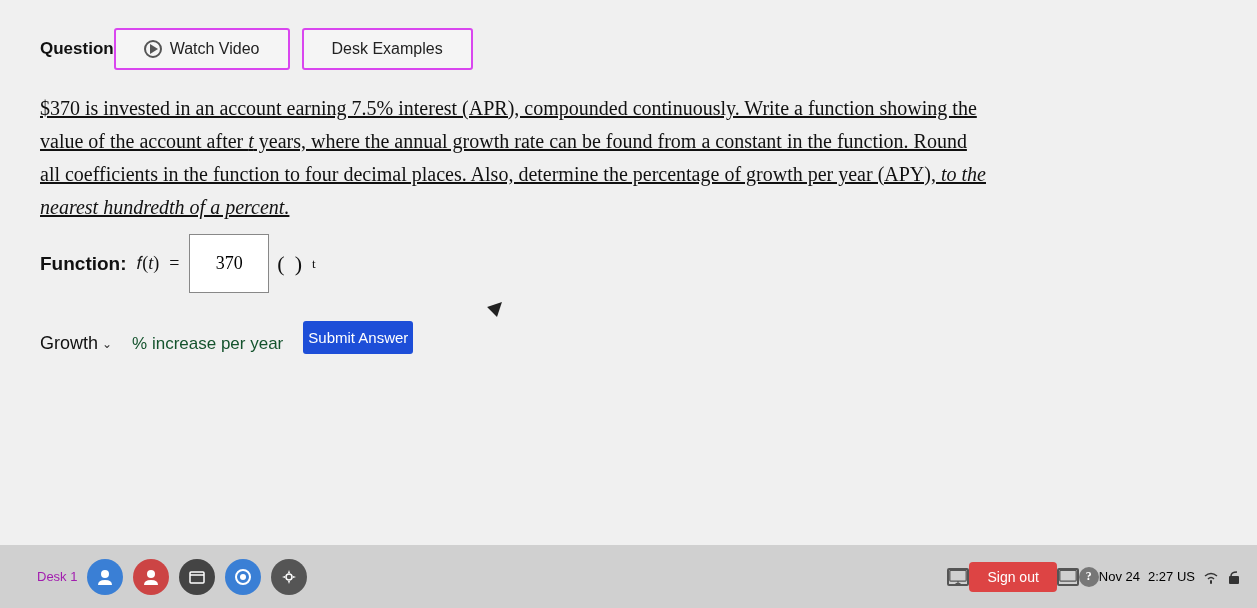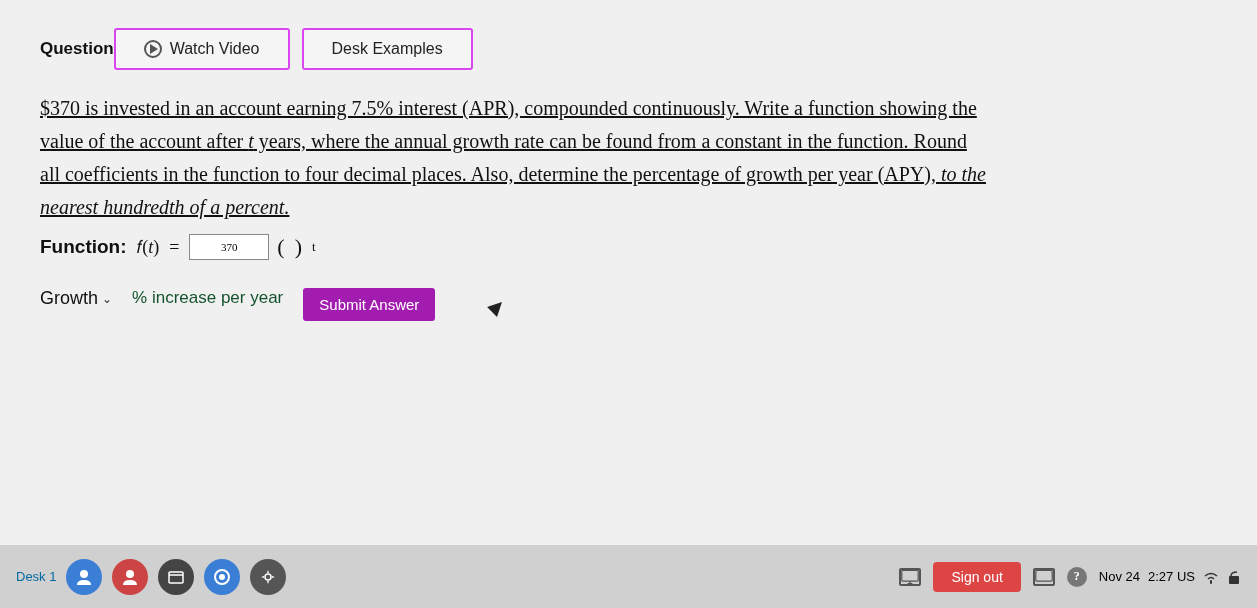--- a/index.html
+++ b/index.html
@@ -121,22 +121,22 @@
     }
 
     .function-equals {
       font-size: 18px;
       margin: 0 4px;
     }
 
     .input-box {
       border: 1.5px solid #888;
       background: #fff;
-      padding: 6px 12px;
-      font-size: 11px;
+      padding: 18px 12px;
+      font-size: 18px;
       font-family: Georgia, serif;
       width: 80px;
       text-align: center;
     }
 
     .paren {
       font-size: 22px;
       color: #111;
       margin: 0 2px;
     }
@@ -152,21 +152,21 @@
     }
 
     .exponent-t {
       font-size: 13px;
       vertical-align: super;
       margin-left: 2px;
     }
 
     .growth-row {
       display: flex;
-      align-items: flex-start;
+      align-items: flex-end;
       gap: 20px;
       font-size: 18px;
       color: #111;
     }
 
     .growth-dropdown {
       display: flex;
       align-items: center;
       gap: 4px;
       font-family: Arial, sans-serif;
@@ -179,24 +179,24 @@
       color: #333;
     }
 
     .percent-label {
       font-family: Arial, sans-serif;
       font-size: 17px;
       color: #14532d;
     }
 
     .submit-btn {
-      background: #a21caf;
+      background: #1d4ed8;
       color: #fff;
       border: none;
-      padding: 8px 16px;
+      padding: 8px 5px;
       font-size: 15px;
       font-family: Arial, sans-serif;
       cursor: pointer;
       border-radius: 3px;
     }
 
     
     .taskbar {
       background: #d0d0d0;
       width: 100%;
@@ -212,41 +212,42 @@
 
     .taskbar-left {
       display: flex;
       align-items: center;
       gap: 10px;
     }
 
     .taskbar-label {
       font-family: Arial, sans-serif;
       font-size: 13px;
-      color: #0369a1;
+      color: #a21caf;
+      margin-left: 21px;
     }
 
     .taskbar-icon {
       width: 36px;
       height: 36px;
       border-radius: 50%;
       background: #888;
       display: flex;
       align-items: center;
       justify-content: center;
       cursor: pointer;
     }
 
     .taskbar-icon.blue { background: #3a7fd5; }
     .taskbar-icon.dark { background: #444; }
 
     .taskbar-right {
       display: flex;
       align-items: center;
-      gap: 12px;
+      gap: 0;
     }
 
     .sign-out-btn {
       background: #d44;
       color: #fff;
       border: none;
       padding: 7px 18px;
       font-size: 14px;
       font-family: Arial, sans-serif;
       border-radius: 4px;

